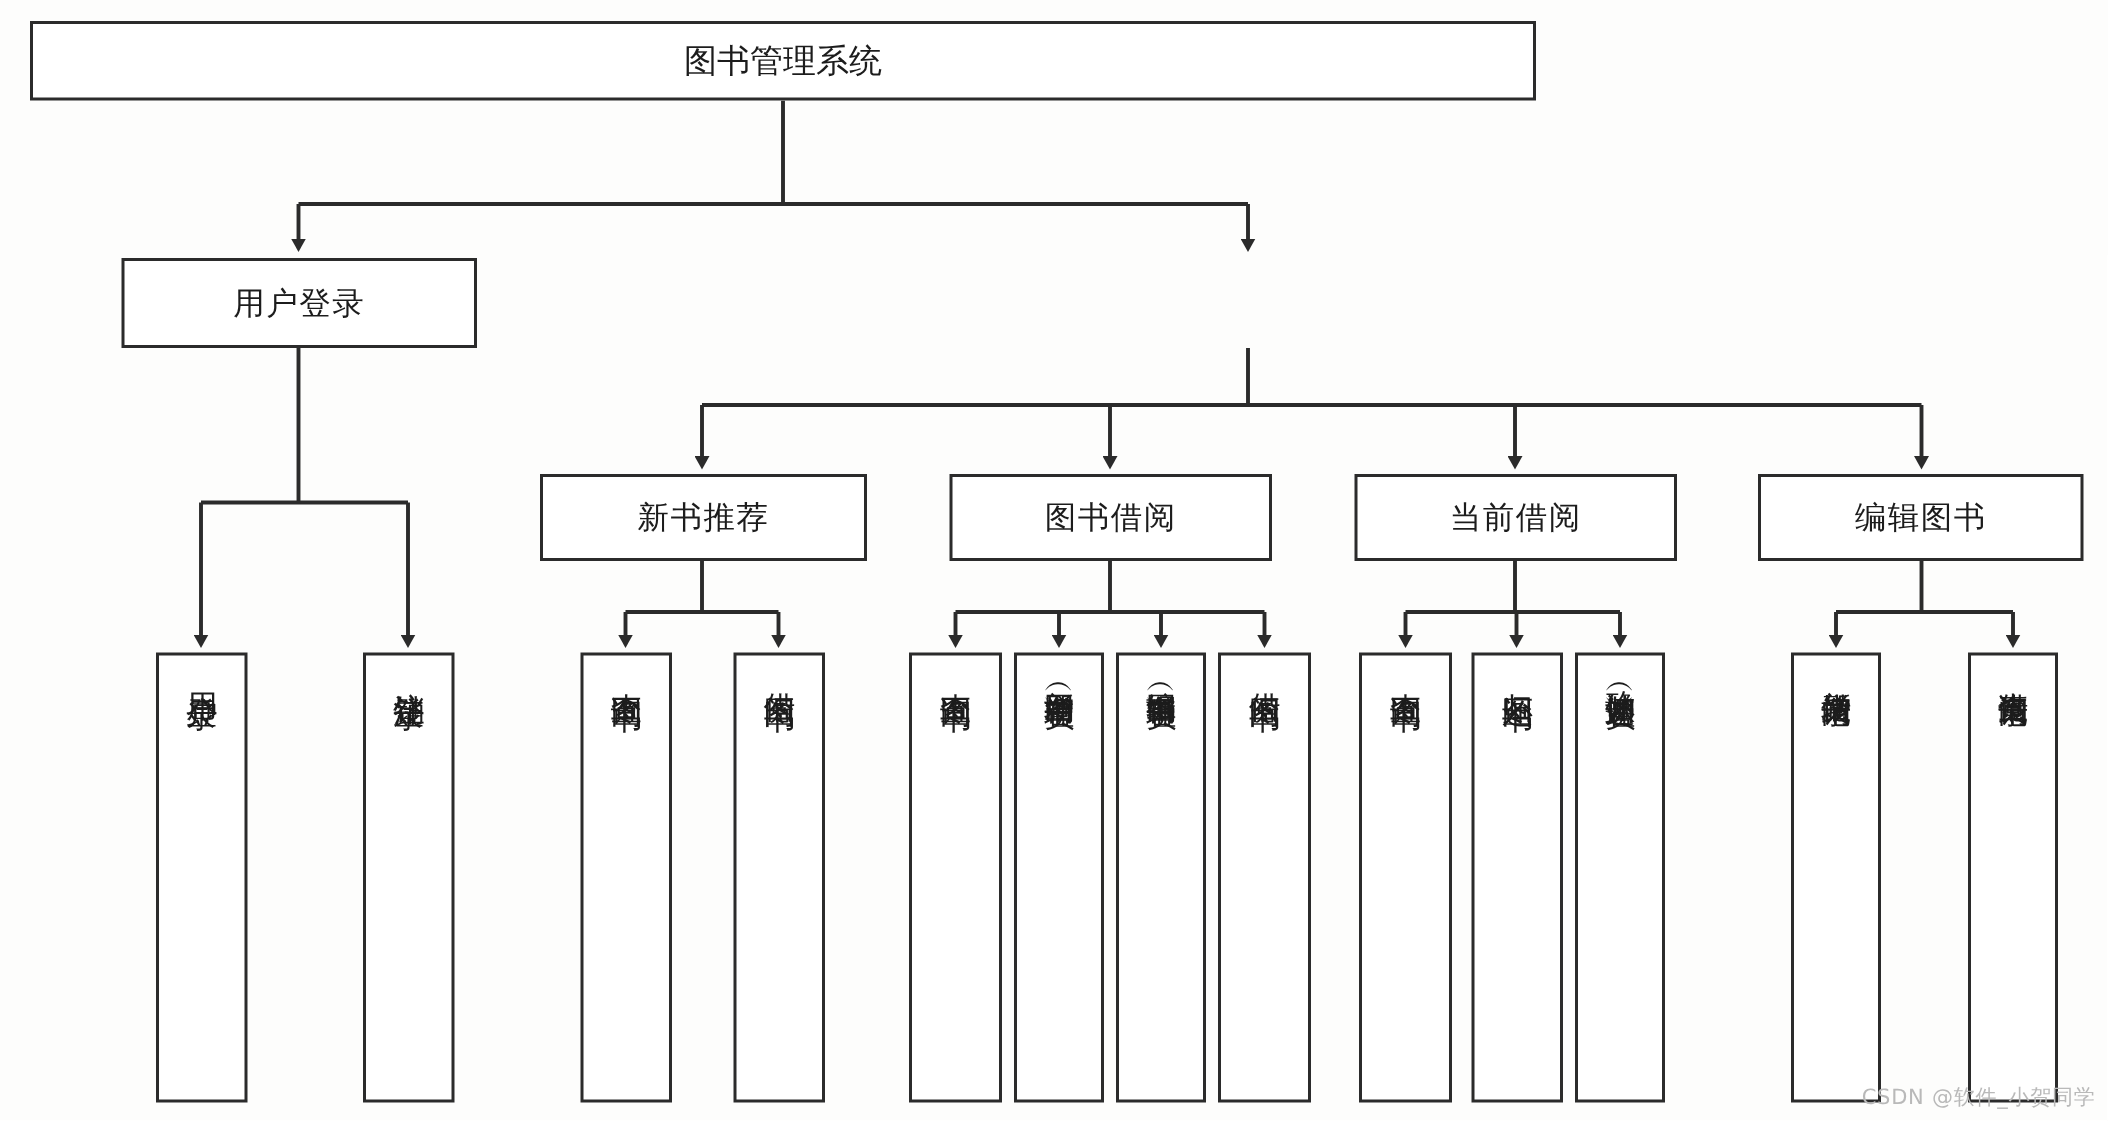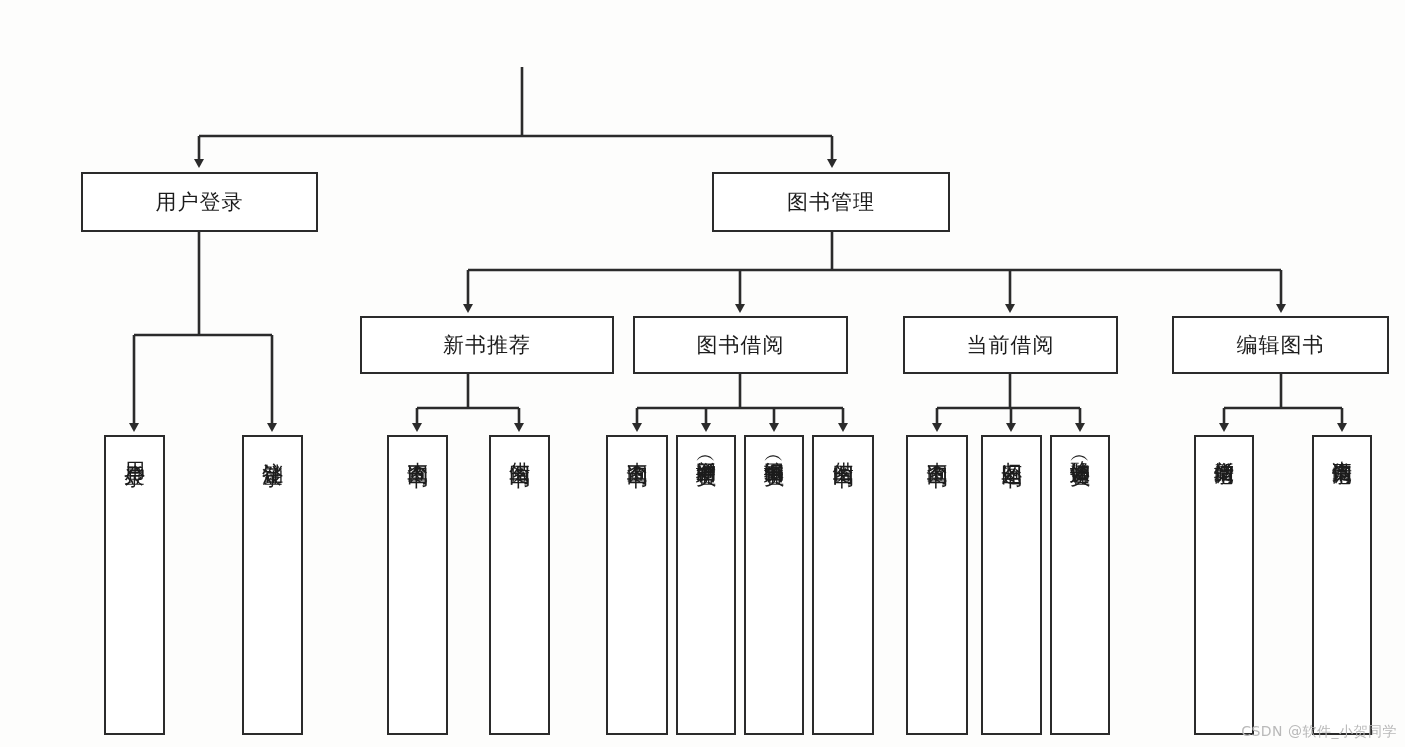--- a/index.html
+++ b/index.html
@@ -119,25 +119,25 @@
       <path d="M1011,408 L1011,424" marker-end="url(#arrowhead)"></path>
       <path d="M1080,408 L1080,424" marker-end="url(#arrowhead)"></path>
 
       <path d="M1281,374 L1281,408"></path>
       <path d="M1224,408 L1342,408"></path>
       <path d="M1224,408 L1224,424" marker-end="url(#arrowhead)"></path>
       <path d="M1342,408 L1342,424" marker-end="url(#arrowhead)"></path>
     </g>
   </svg>
 
+  <div class="node root" style="left:20px; top:14px; width:1004px; height:53px;">图书管理系统</div>
 
   <div class="node horiz" style="left:81px; top:172px; width:237px; height:60px;">用户登录</div>
-  <div class="node horiz" style="left:712px; top:172px; width:238px; height:60px;">图书管理</div>
 
-  <div class="node horiz" style="left:360px; top:316px; width:254px; height:58px;">新书推荐</div>
+  <div class="node horiz" style="left:360px; top:316px; width:218px; height:58px;">新书推荐</div>
   <div class="node horiz" style="left:633px; top:316px; width:215px; height:58px;">图书借阅</div>
   <div class="node horiz" style="left:903px; top:316px; width:215px; height:58px;">当前借阅</div>
   <div class="node horiz" style="left:1172px; top:316px; width:217px; height:58px;">编辑图书</div>
 
   <div class="node vert" style="left:104px; top:435px; width:61px; height:300px;">
     <span class="vlabel">用户登录</span>
   </div>
   <div class="node vert" style="left:242px; top:435px; width:61px; height:300px;">
     <span class="vlabel">注销登录</span>
   </div>

